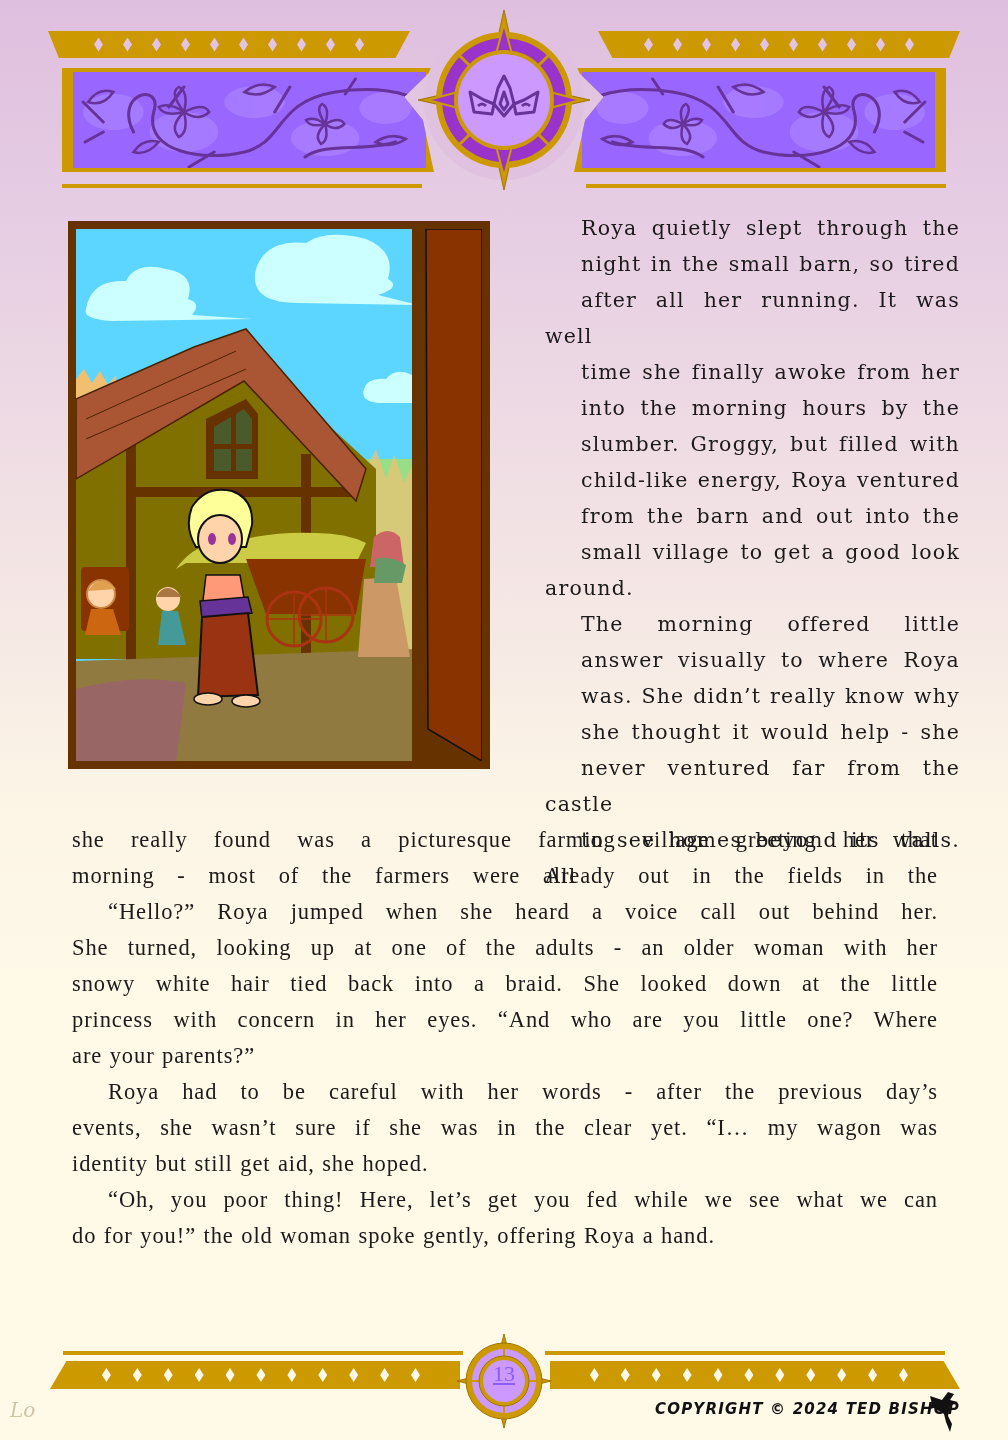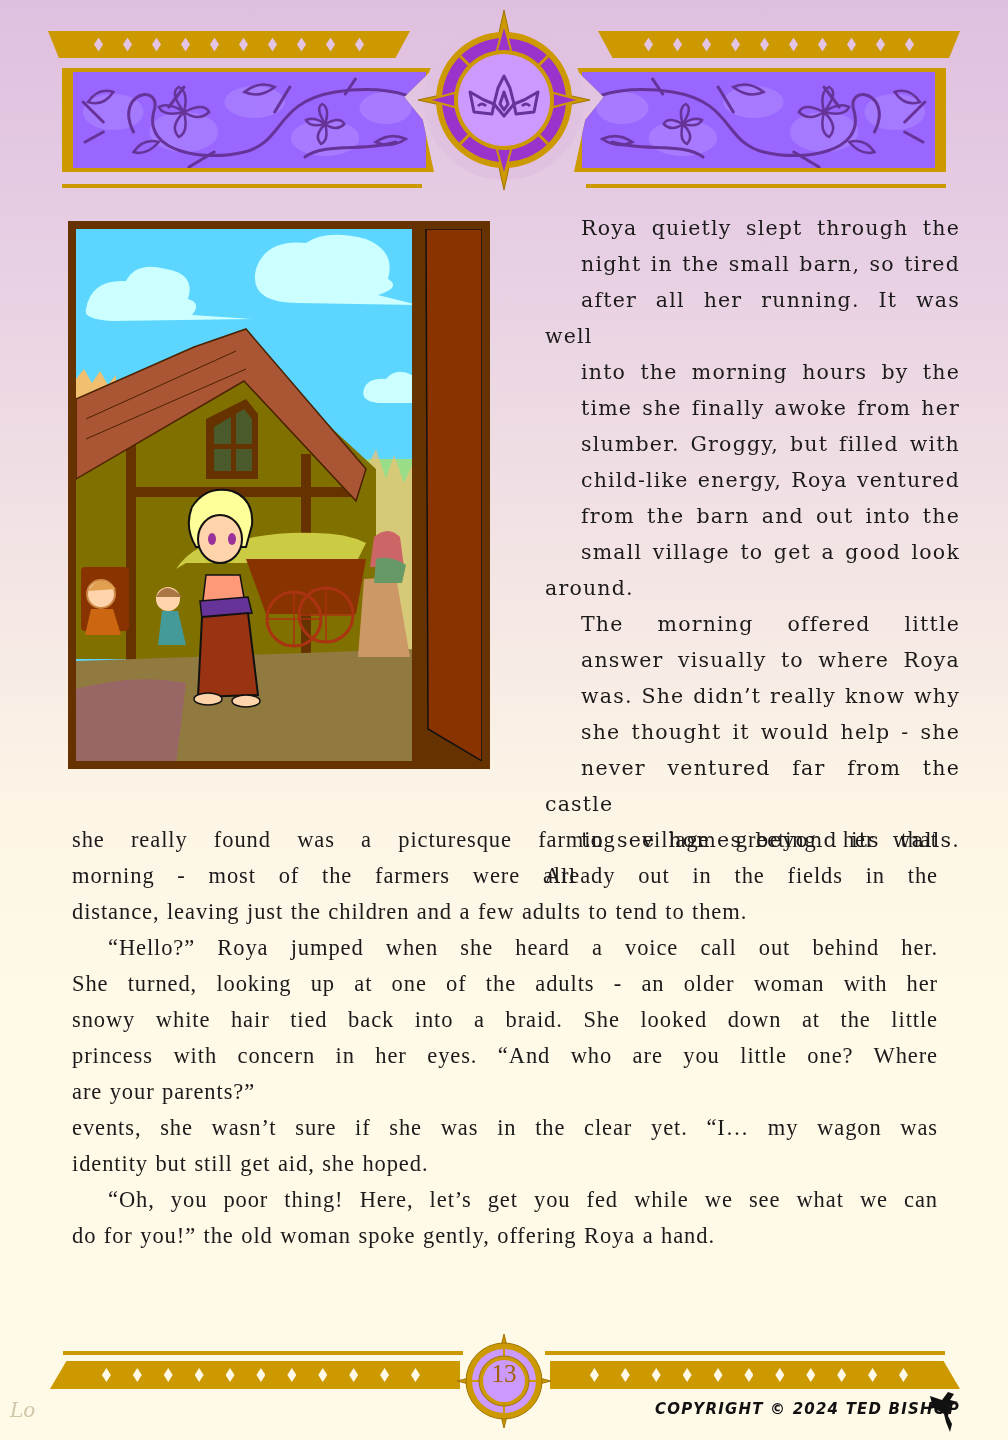--- a/index.html
+++ b/index.html
@@ -53,21 +53,21 @@
   .line { display:block; }
 
   
   .ftr-rule { position:absolute; top:1351px; height:4px; background:#cc9900; }
   .ftr-band { position:absolute; top:1361px; height:28px; background:#cc9900; }
   .ftr-band.left { left:50px; width:410px; clip-path:polygon(4% 0,100% 0,100% 100%,0 100%); }
   .ftr-band.right { left:550px; width:410px; clip-path:polygon(0 0,96% 0,100% 100%,0 100%); }
   .pageno {
     position:absolute; left:483px; top:1353px; width:42px; height:42px; border-radius:50%;
     display:flex; align-items:center; justify-content:center;
-    font-family:"Liberation Serif", serif; font-size:25px; color:#a16207;
+    font-family:"Liberation Serif", serif; font-size:22px; color:#8b5cf6;text-decoration:underline;
   }
   .copyright {
     position:absolute; left:655px; top:1400px; font-family:"DejaVu Sans", sans-serif;
     font-size:15px; font-style:italic; font-weight:bold; letter-spacing:1.2px; color:#111;
   }
   .sig { position:absolute; left:10px; top:1398px; font-family:"DejaVu Serif", serif; font-size:20px; color:#cfc6a6; font-style:italic; }
 </style>
 </head>
 <body>
 
@@ -271,52 +271,52 @@
     <rect x="336" y="0" width="70" height="532" fill="#663300"></rect>
     <polygon points="350,0 406,0 406,532 352,500" fill="#883300" stroke="#111" stroke-width="1.5"></polygon>
   </svg>
 </div>
 
 <div class="story story-right">
   <p style="text-indent:36px;">
     <span class="line jl">Roya quietly slept through the</span>
     <span class="line jl">night in the small barn, so tired</span>
     <span class="line jl">after all her running. It was well</span>
+    <span class="line jl">time she finally awoke from her</span>
     <span class="line jl">into the morning hours by the</span>
-    <span class="line jl">time she finally awoke from her</span>
     <span class="line jl">slumber. Groggy, but filled with</span>
     <span class="line jl">child-like energy, Roya ventured</span>
     <span class="line jl">from the barn and out into the</span>
     <span class="line jl">small village to get a good look</span>
     <span class="line" style="text-indent:0">around.</span>
   </p>
   <p>
     <span class="line jl">The morning offered little</span>
     <span class="line jl">answer visually to where Roya</span>
     <span class="line jl">was. She didn’t really know why</span>
     <span class="line jl">she thought it would help - she</span>
     <span class="line jl">never ventured far from the castle</span>
     <span class="line jl">to see homes beyond its walls. All</span>
   </p>
 </div>
 
 <div class="story story-full">
   <p class="cont">
     <span class="line jl">she really found was a picturesque farming village greeting her that</span>
     <span class="line jl">morning - most of the farmers were already out in the fields in the</span>
-    <span class="line">distance, leaving just the children and a few adults to tend to them.</span>
   </p>
   <p>
     <span class="line jl">“Hello?” Roya jumped when she heard a voice call out behind her.</span>
     <span class="line jl" style="text-indent:0">She turned, looking up at one of the adults - an older woman with her</span>
     <span class="line jl" style="text-indent:0">snowy white hair tied back into a braid. She looked down at the little</span>
     <span class="line jl" style="text-indent:0">princess with concern in her eyes. “And who are you little one? Where</span>
     <span class="line" style="text-indent:0">are your parents?”</span>
   </p>
   <p>
+    <span class="line jl">Roya had to be careful with her words - after the previous day’s</span>
     <span class="line jl" style="text-indent:0">events, she wasn’t sure if she was in the clear yet. “I… my wagon was</span>
     <span class="line" style="text-indent:0">identity but still get aid, she hoped.</span>
   </p>
   <p>
     <span class="line jl">“Oh, you poor thing! Here, let’s get you fed while we see what we can</span>
     <span class="line" style="text-indent:0">do for you!” the old woman spoke gently, offering Roya a hand.</span>
   </p>
 </div>
 
 <div class="ftr">

